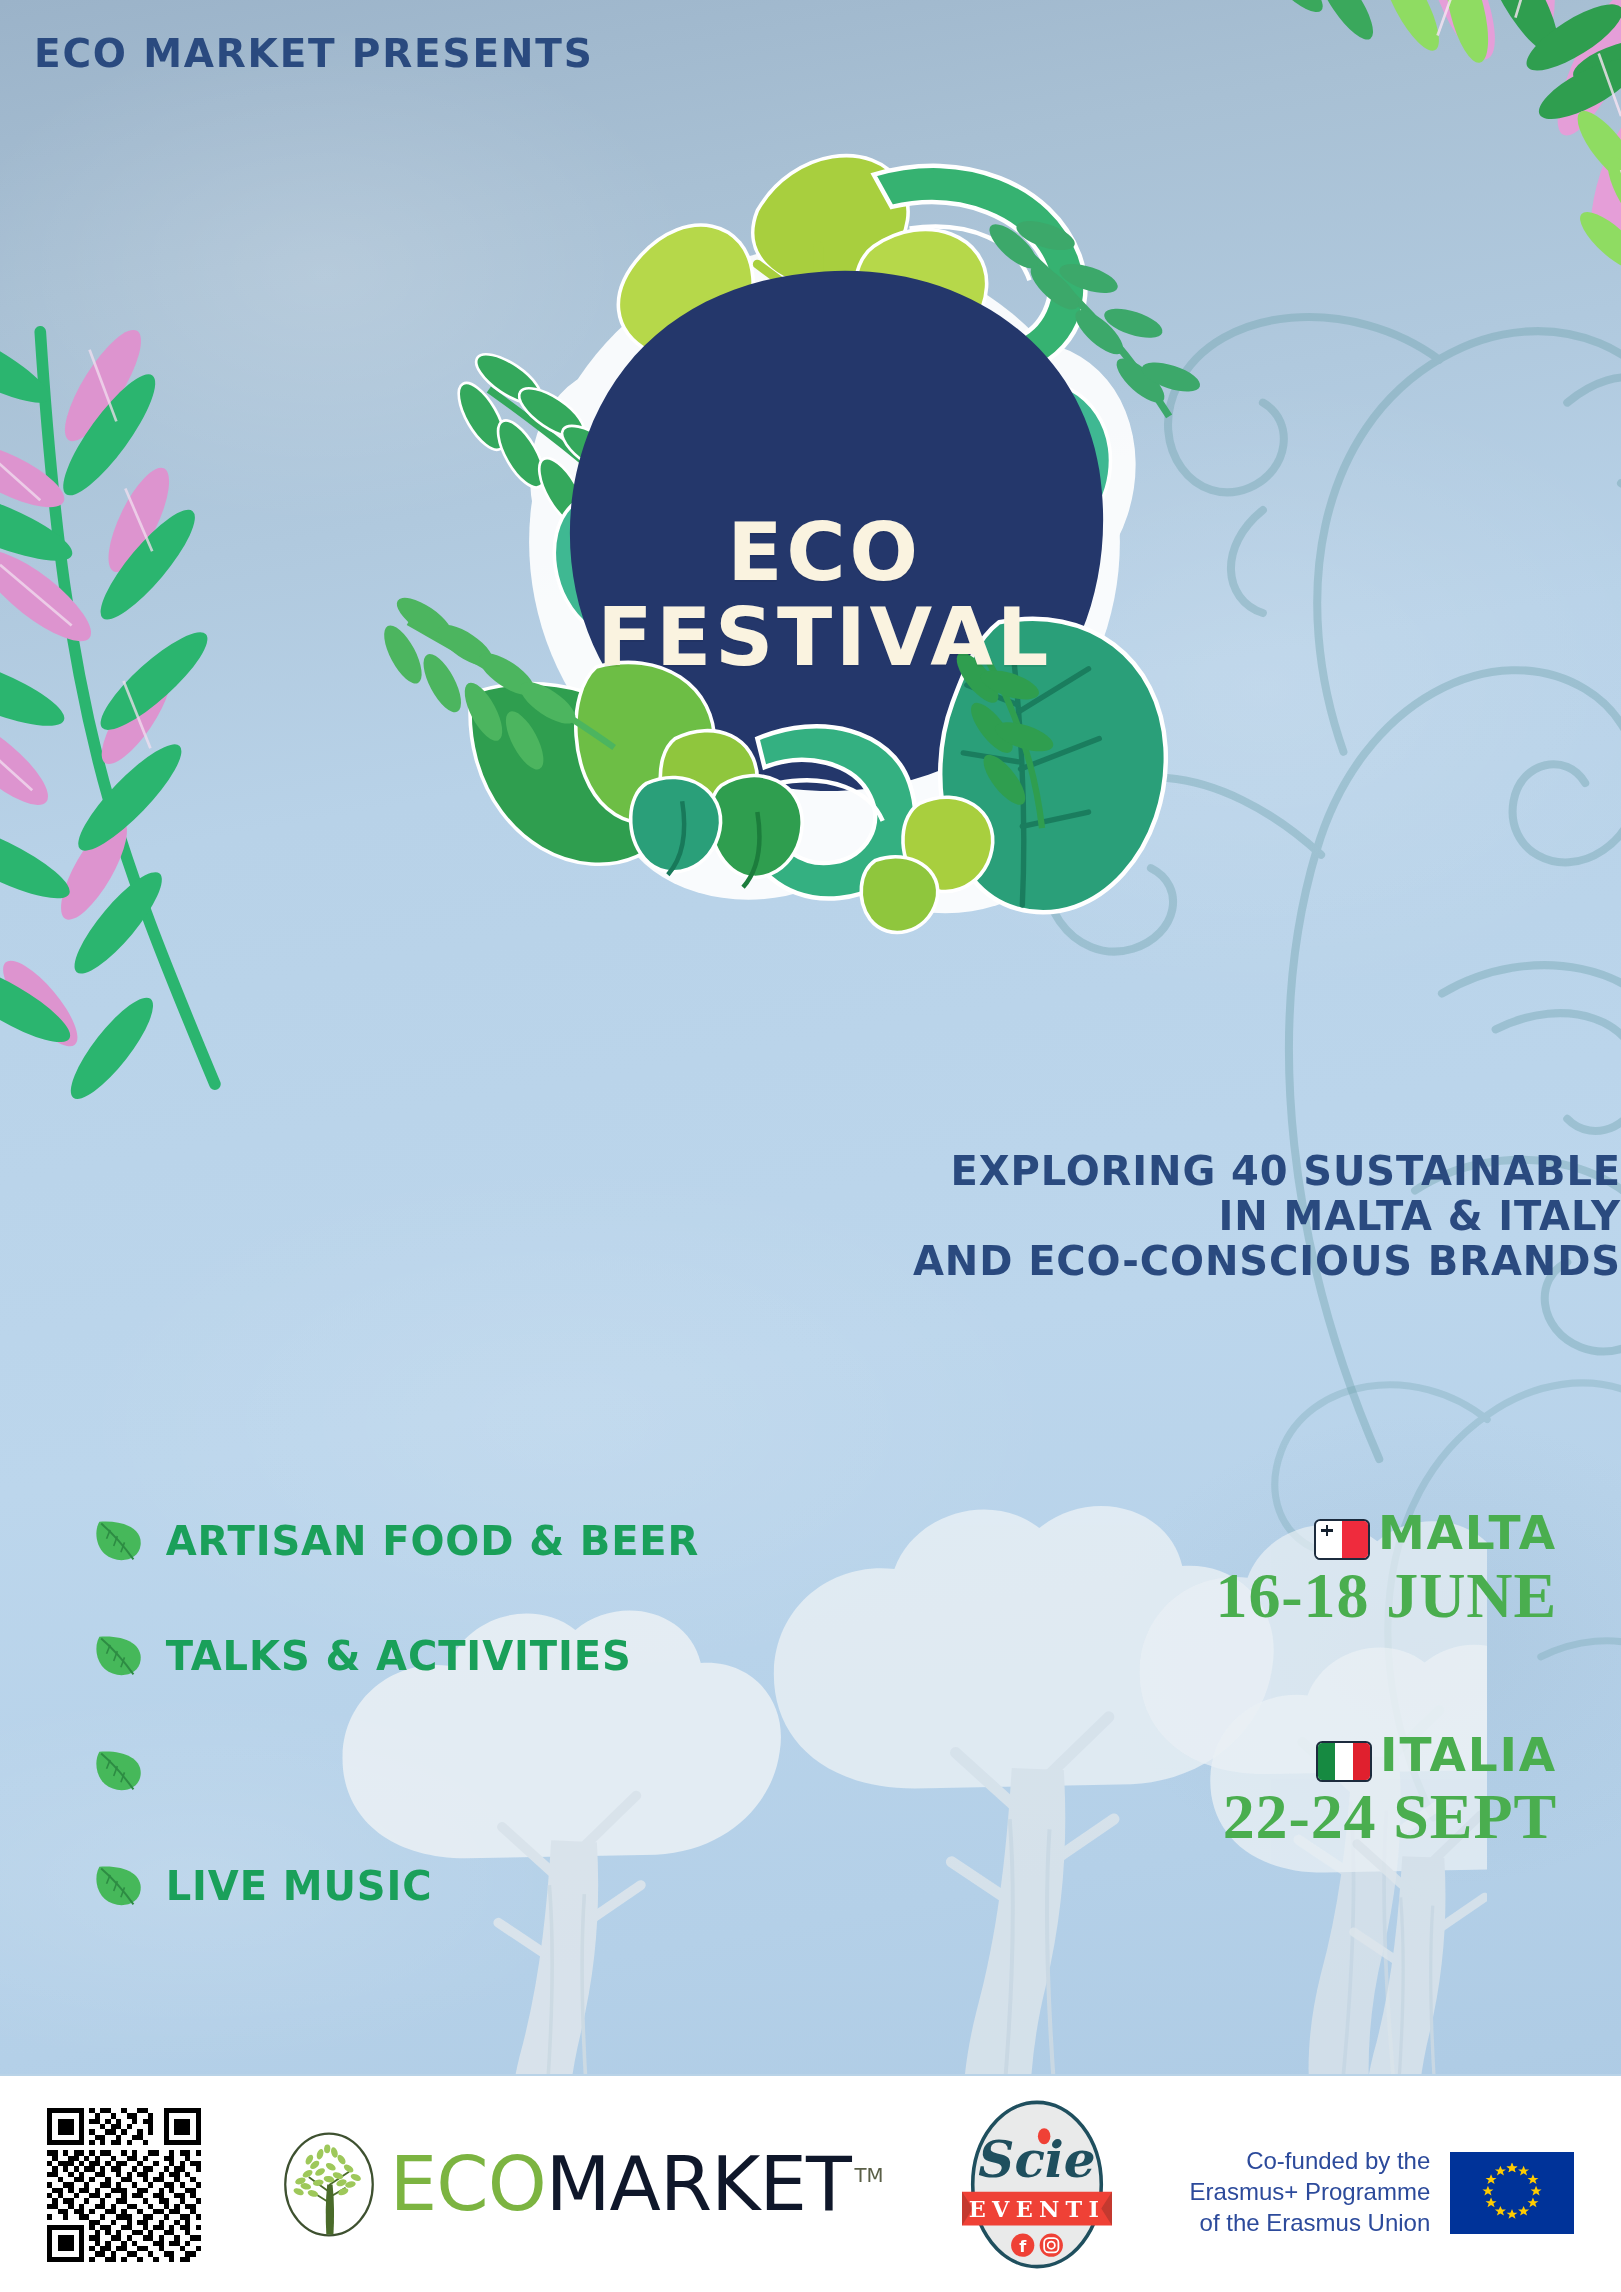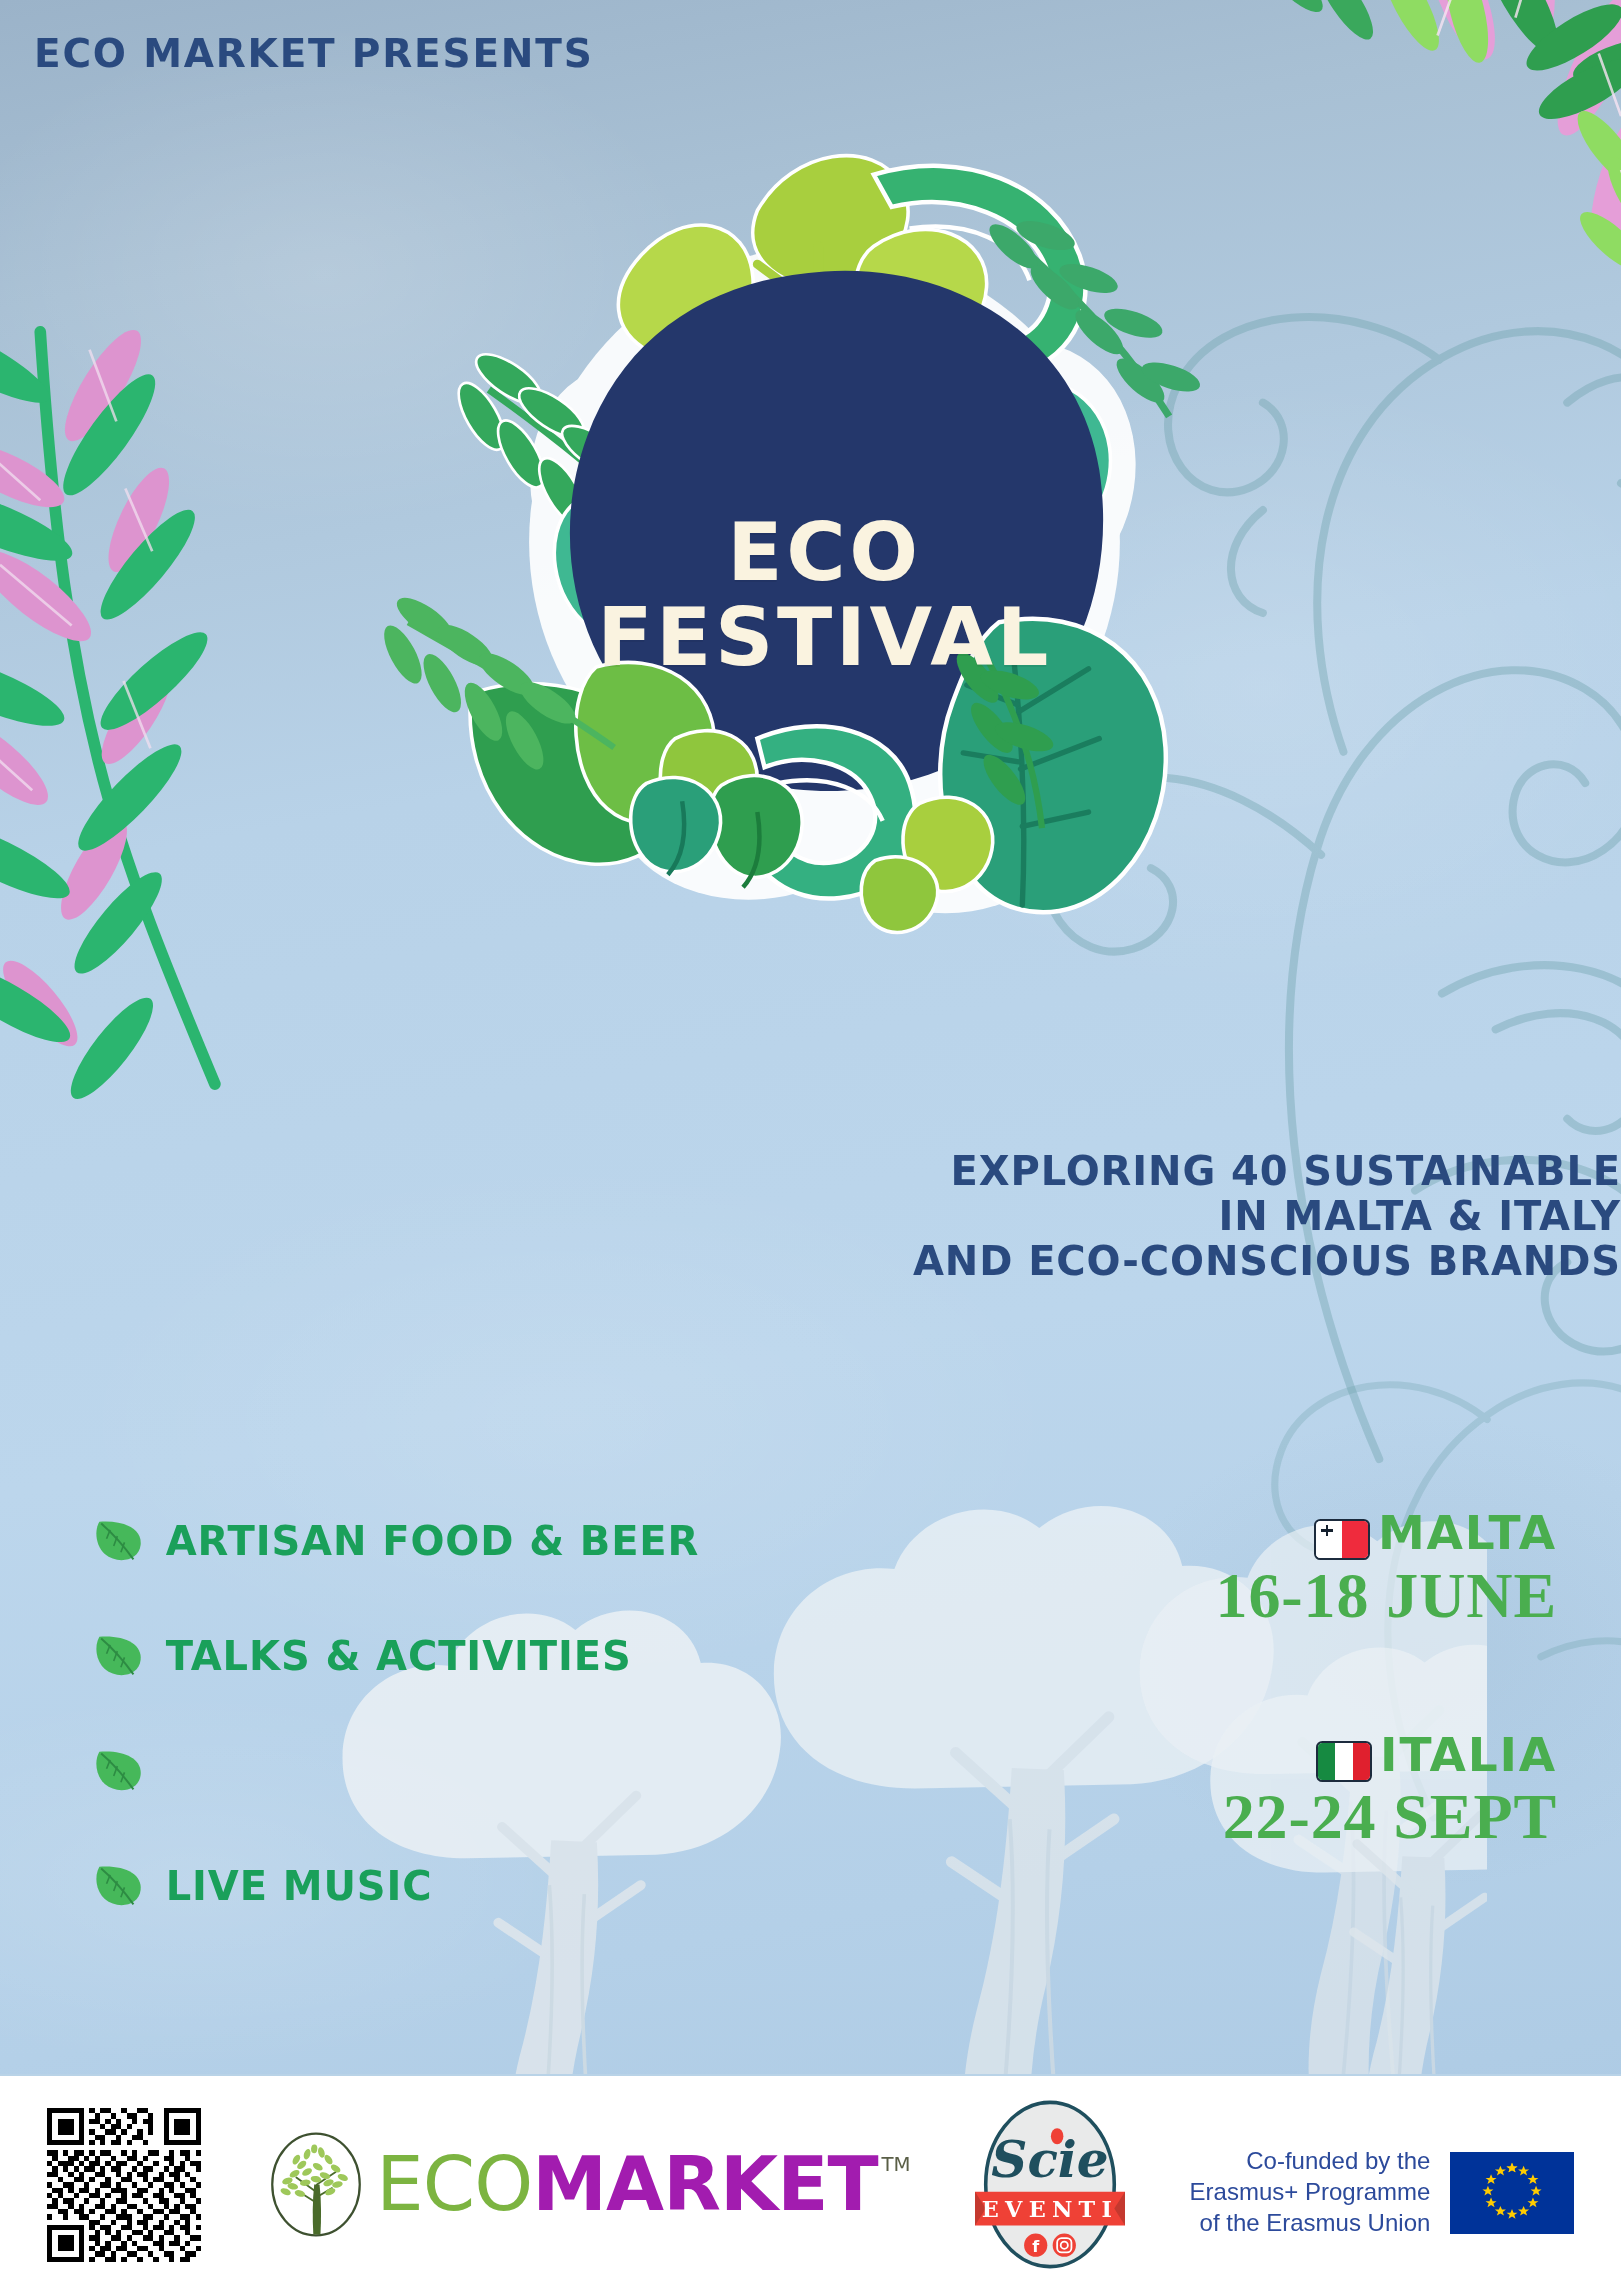--- a/index.html
+++ b/index.html
@@ -123,26 +123,26 @@
   .qr{width:154px;height:154px;flex:0 0 154px;}
   .footer-spacer{flex:1;}
   .ecom{display:flex;align-items:center;gap:10.7px;}
   .ecom-tree{width:100px;height:112px;flex:0 0 100px;}
   .ecom-word{position:relative;display:flex;align-items:flex-end;}
   .ecom-eco{
     font-family:"DejaVu Sans", sans-serif;font-weight:400;
     font-size:75px;color:#7cb441;letter-spacing:-0.9px;line-height:.9;
   }
   .ecom-market{
-    font-family:"DejaVu Sans", sans-serif;font-weight:700;
-    font-size:75px;color:#a21caf;letter-spacing:-0.9px;line-height:.9;
+    font-family:"DejaVu Sans", sans-serif;font-weight:400;
+    font-size:75px;color:#0f172a;letter-spacing:-0.9px;line-height:.9;
   }
   .ecom-tm{
     font-family:"DejaVu Sans", sans-serif;font-size:19.7px;color:#5a5f47;
-    align-self:flex-start;margin-left:3.6px;margin-top:2px;
+    align-self:flex-start;margin-left:3.6px;margin-top:13px;
   }
   .scie{width:150px;height:179px;flex:0 0 150px;}
   .eu{display:flex;align-items:center;gap:19.7px;margin-top:16px;}
   .eu-text{
     font-family:"Liberation Sans", sans-serif;
     font-size:24px;line-height:1.28;color:#2c4a9b;text-align:right;
   }
   .eu-flag{width:124px;height:82px;flex:0 0 124px;background:#003399;position:relative;}
 </style>
 </head>

